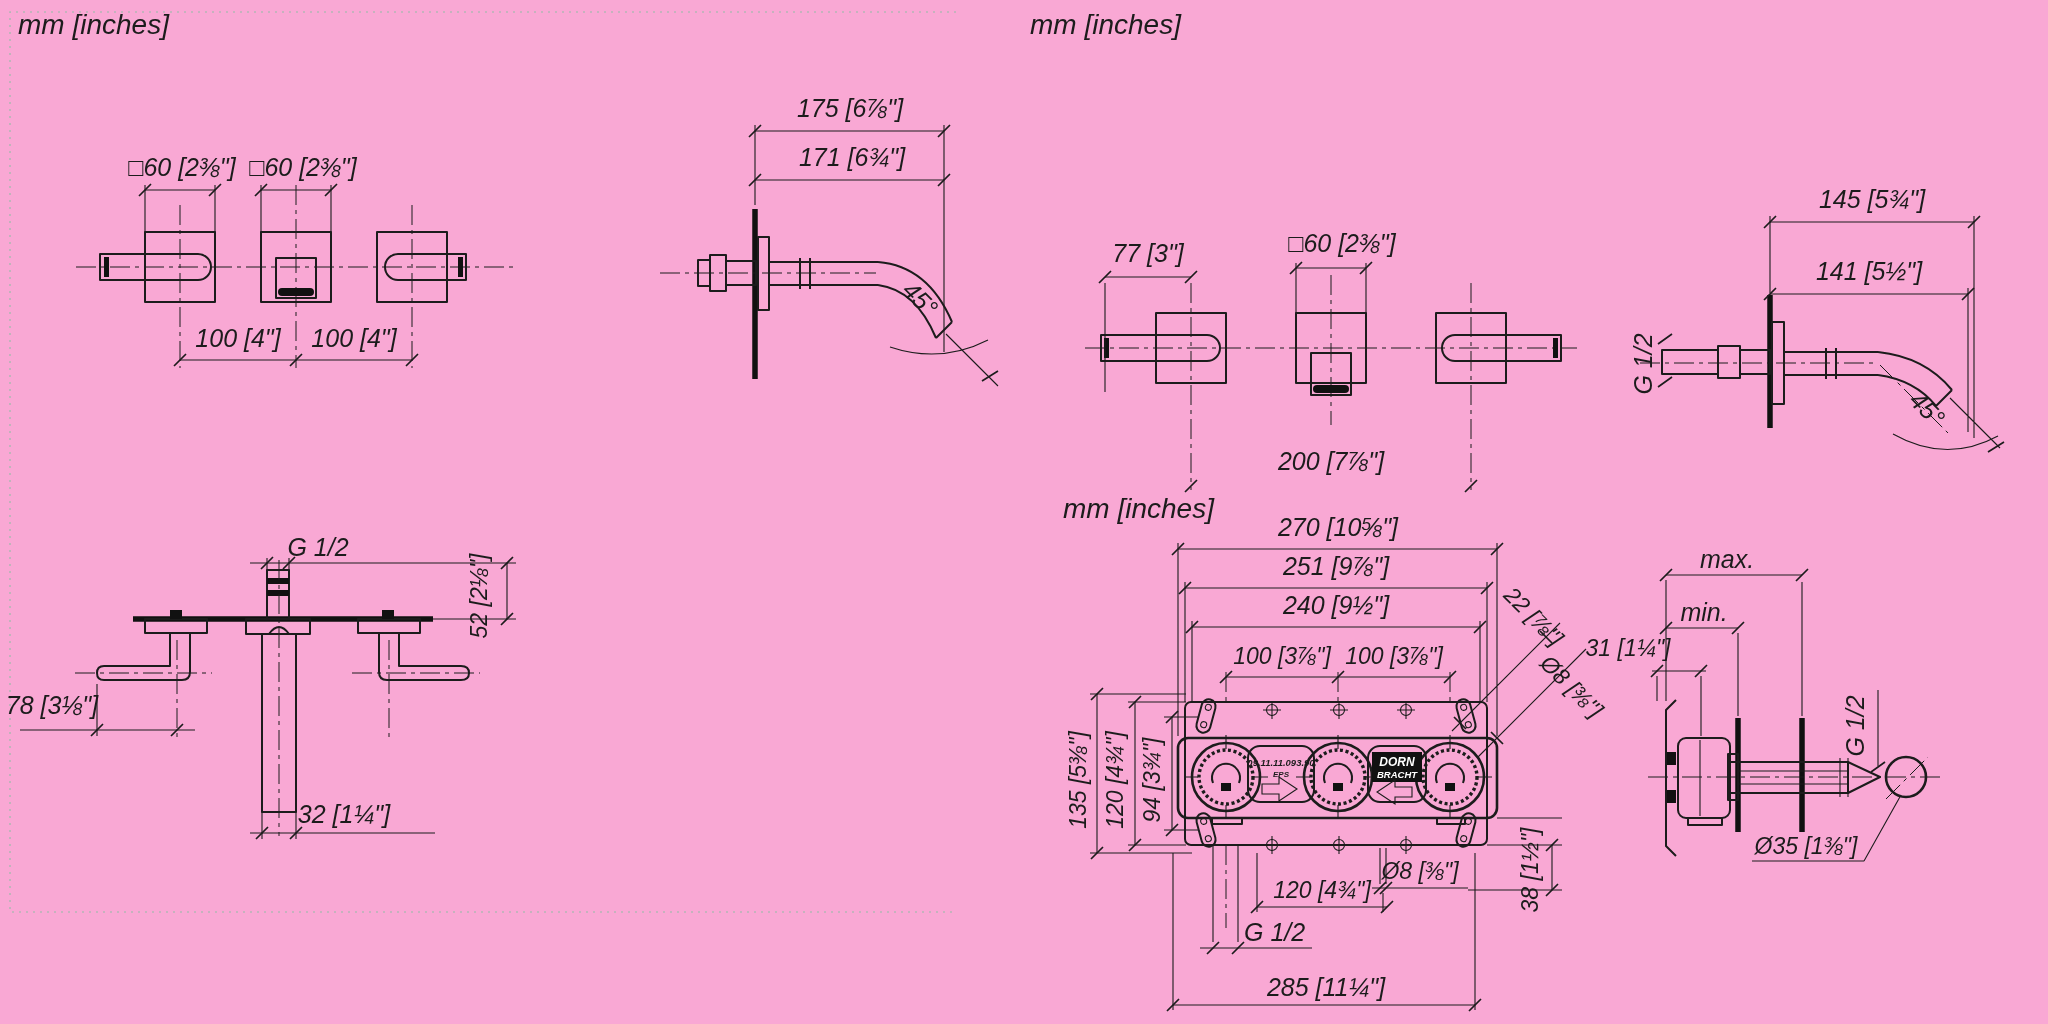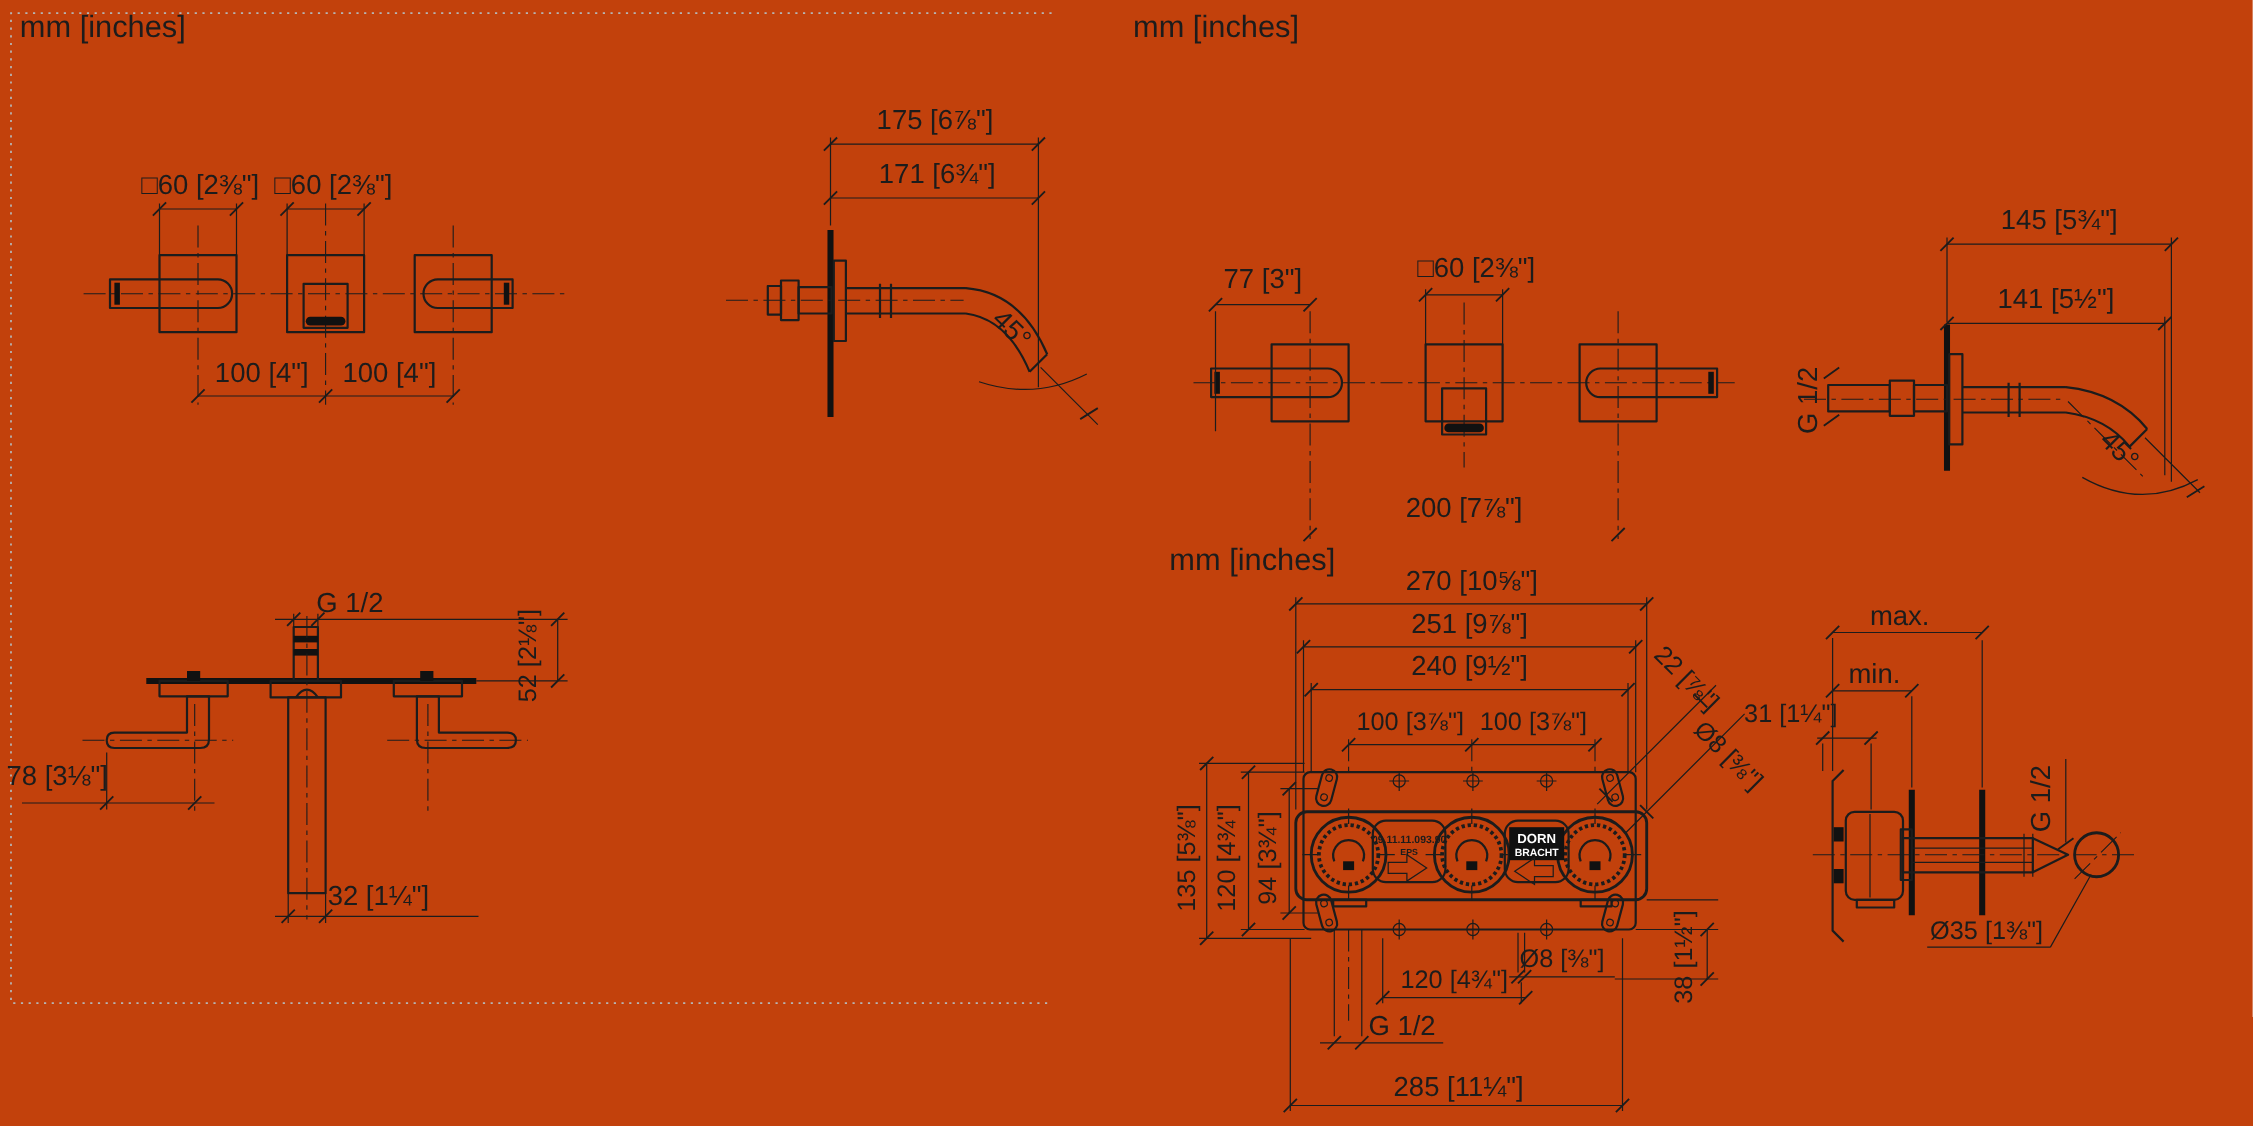--- a/index.html
+++ b/index.html
@@ -1,16 +1,16 @@
 <!DOCTYPE html>
 <html><head>
 <meta charset="utf-8">
 <style>
   html,body { margin:0; padding:0; background:#fff; }
-  .stage { position:relative; width:2048px; height:1024px; background:#c2410c; overflow:hidden; }
+  .stage { position:relative; width:2048px; height:1024px; background:#f9a8d4; overflow:hidden;font-style:italic; }
   svg { position:absolute; left:0; top:0; }
   .ol   { fill:none; stroke:#1c1c1c; stroke-width:2; stroke-linejoin:round; }
   .ol25 { fill:none; stroke:#1c1c1c; stroke-width:2.6; }
   .thin { fill:none; stroke:#1c1c1c; stroke-width:1.1; }
   .tick { fill:none; stroke:#1c1c1c; stroke-width:1.7; }
   .thick{ fill:none; stroke:#111;    stroke-width:5.5; }
   .cl   { fill:none; stroke:#1c1c1c; stroke-width:1;   stroke-dasharray:20 5 4 5; }
   .blk  { fill:#111; stroke:none; }
   .lip  { fill:none; stroke:#111; stroke-width:8; stroke-linecap:round; }
   .dot  { fill:none; stroke:#b5b5b5; stroke-width:1.6; stroke-dasharray:2 5; }

